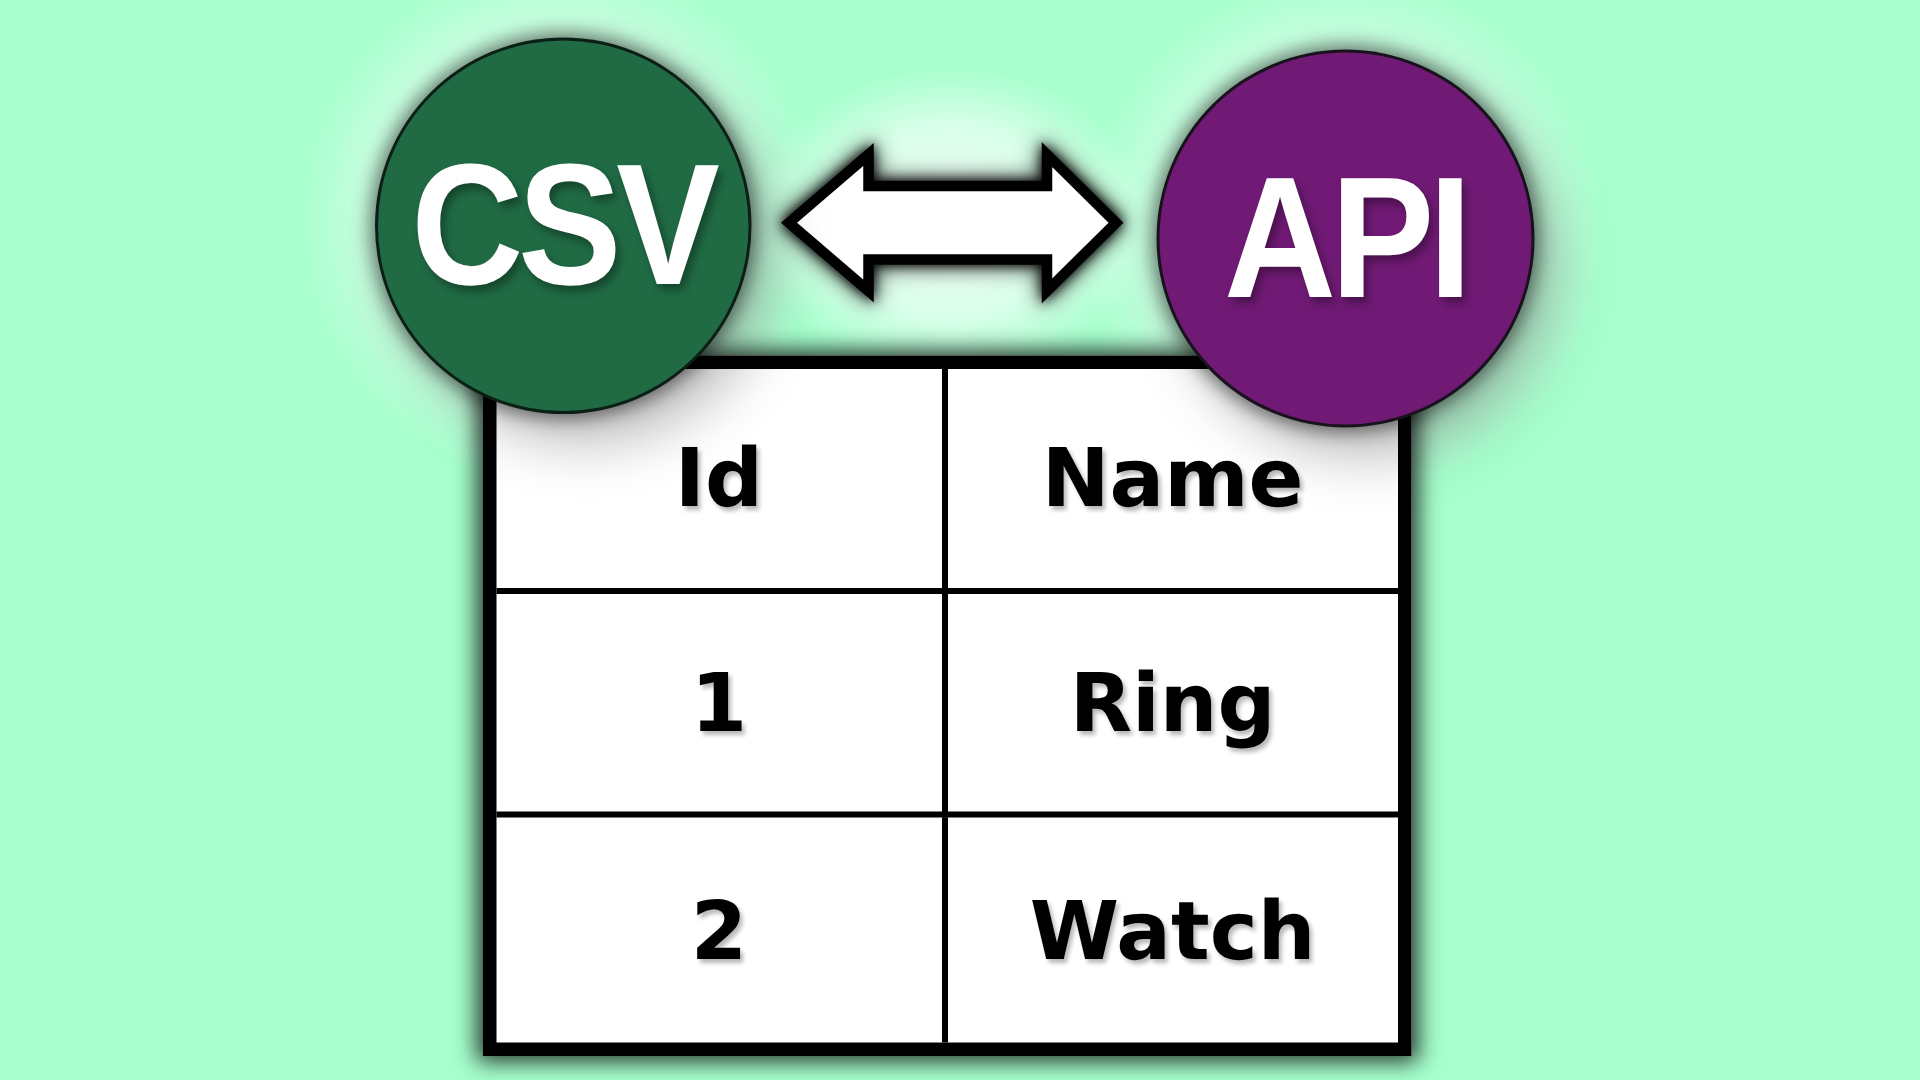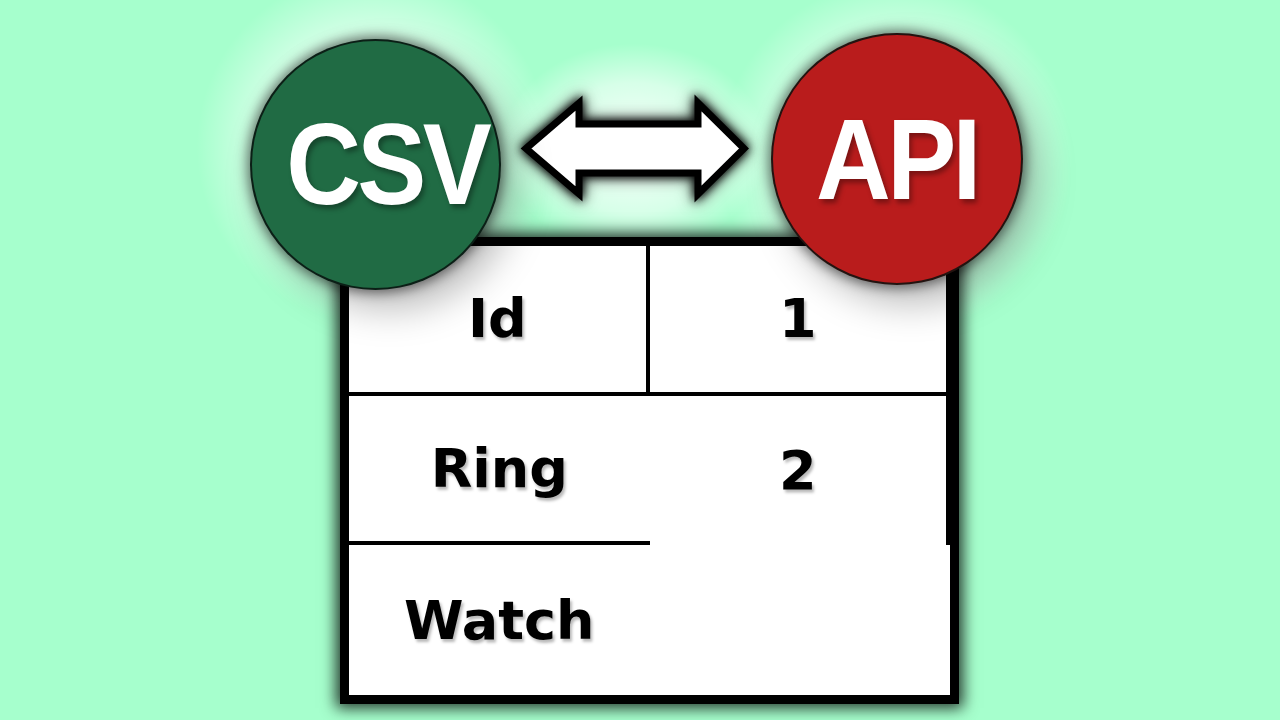--- a/index.html
+++ b/index.html
@@ -17,40 +17,39 @@
   .glow-api{left:651px;top:-88px;width:490px;height:490px;}
   .glow-arrow{left:449px;top:3px;width:370px;height:290px;}
 
   
   .data-table{
     position:absolute;left:322px;top:237px;width:619px;height:467px;
     box-sizing:border-box;background:#FFFFFF;border:9px solid #000;
     box-shadow:0 0 14px 4px rgba(0,0,0,0.80);
     display:grid;grid-template-columns:1fr 1fr;grid-template-rows:1fr 1fr 1fr;
     z-index:2;
-    margin-left:18px;
   }
   .cell{
     display:flex;align-items:center;justify-content:center;
     font-weight:bold;font-size:54px;color:#000;
     text-shadow:2px 3px 3px rgba(0,0,0,0.28);
     overflow:hidden;
   }
   .cell.first-col{border-right:4px solid #000;}
   .cell.not-last-row{border-bottom:4px solid #000;}
 
   
   .circle{
     position:absolute;border-radius:50%;z-index:3;
     display:flex;align-items:center;justify-content:center;
     border:2px solid rgba(8,18,14,0.85);
     box-shadow:0 0 12px 3px rgba(0,0,0,0.50), 14px 18px 38px rgba(0,0,0,0.28);
     color:#FFFFFF;font-weight:bold;font-family:"Liberation Sans",sans-serif;
   }
-  .circle-csv{left:250px;top:39px;width:247px;height:247px;justify-content:flex-end;}
+  .circle-csv{left:250px;top:25px;width:247px;height:247px;}
   .circle-api{left:771px;top:33px;width:248px;height:248px;}
   .circle-label{
     font-size:115px;line-height:1;letter-spacing:-4px;
     transform:scaleX(0.9);
     text-shadow:3px 4px 6px rgba(0,0,0,0.35);
   }
 
   
   .arrow-svg{
     position:absolute;left:516px;top:92px;z-index:3;
@@ -61,33 +60,34 @@
 <body>
 
 <div class="canvas" style="background-color: rgb(166, 255, 205);">
 
   <div class="glow glow-csv"></div>
   <div class="glow glow-api"></div>
   <div class="glow glow-arrow"></div>
 
   <div class="data-table">
     <div class="cell first-col not-last-row">Id</div>
+    <div class="cell not-last-row">Name</div>
 
     <div class="cell first-col not-last-row">1</div>
     <div class="cell not-last-row">Ring</div>
 
     <div class="cell first-col">2</div>
     <div class="cell">Watch</div>
   </div>
 
   <svg class="arrow-svg" width="238" height="114" viewBox="0 0 238 114">
     <polygon points="10,56.5 63,11 63,32 182,32 182,11 228,56.5 182,102 182,81 63,81 63,102" stroke-width="7" stroke-linejoin="miter" fill="#FFFFFF" stroke="#000000"></polygon>
   </svg>
 
   <div class="circle circle-csv" style="background-color: rgb(32, 107, 68);">
     <span class="circle-label">CSV</span>
   </div>
 
-  <div class="circle circle-api" style="background-color: #b91c1c;">
+  <div class="circle circle-api" style="background-color: #701a75;">
     <span class="circle-label">API</span>
   </div>
 
 </div>
 
 </body></html>

